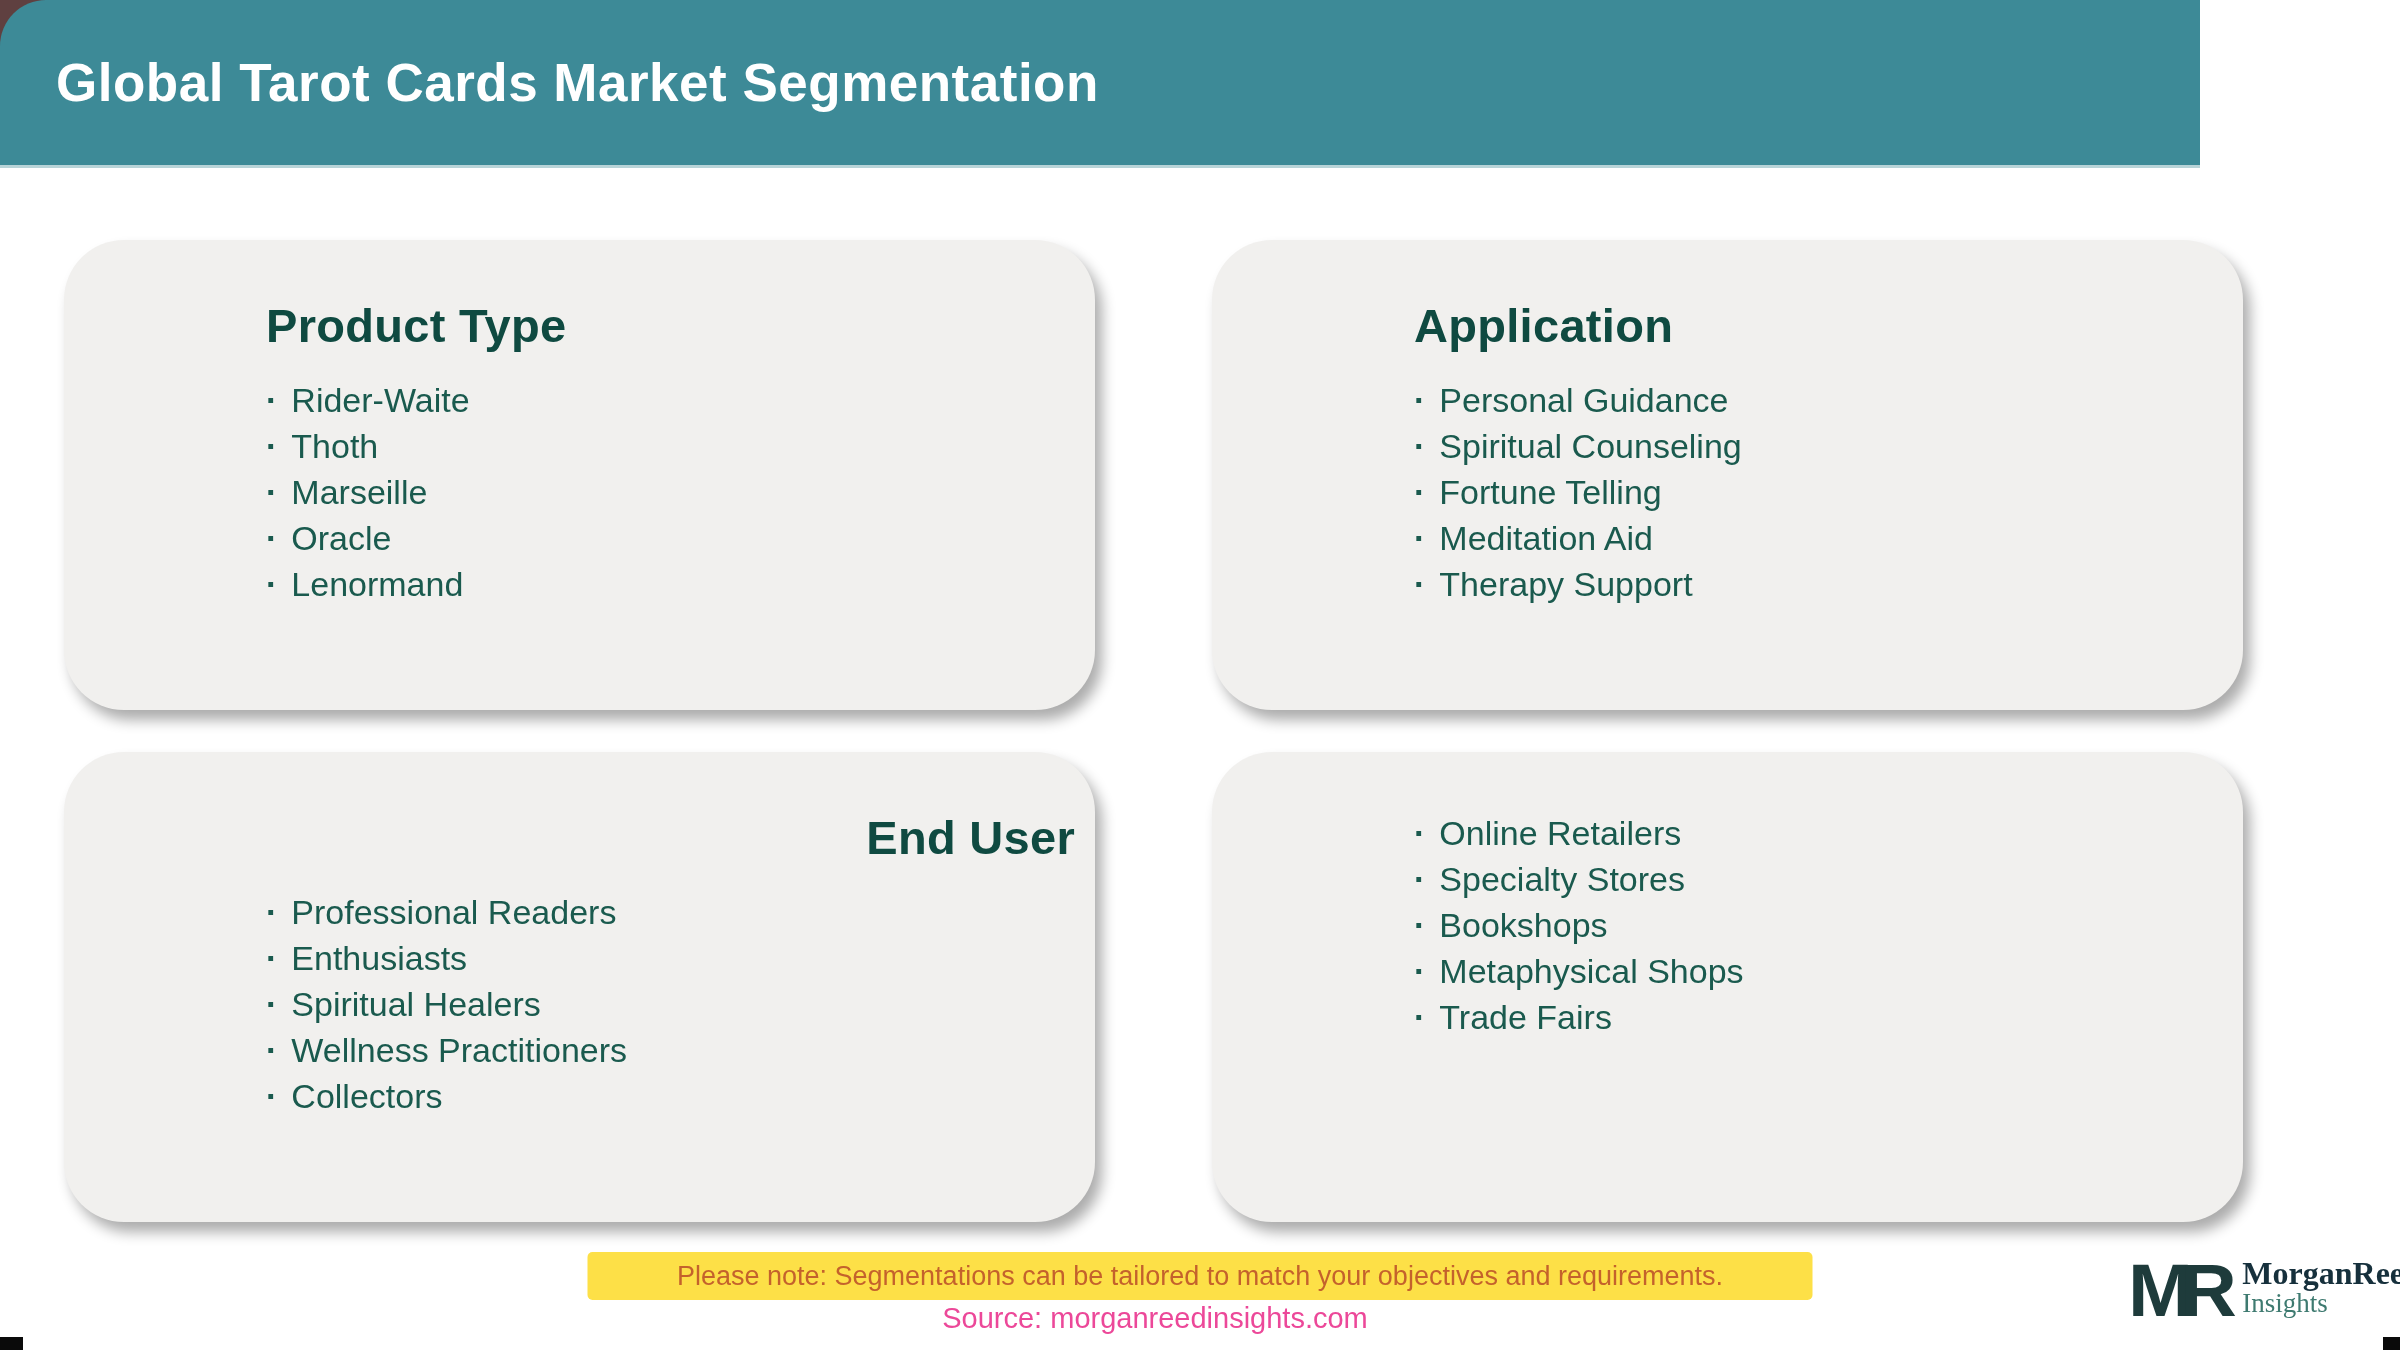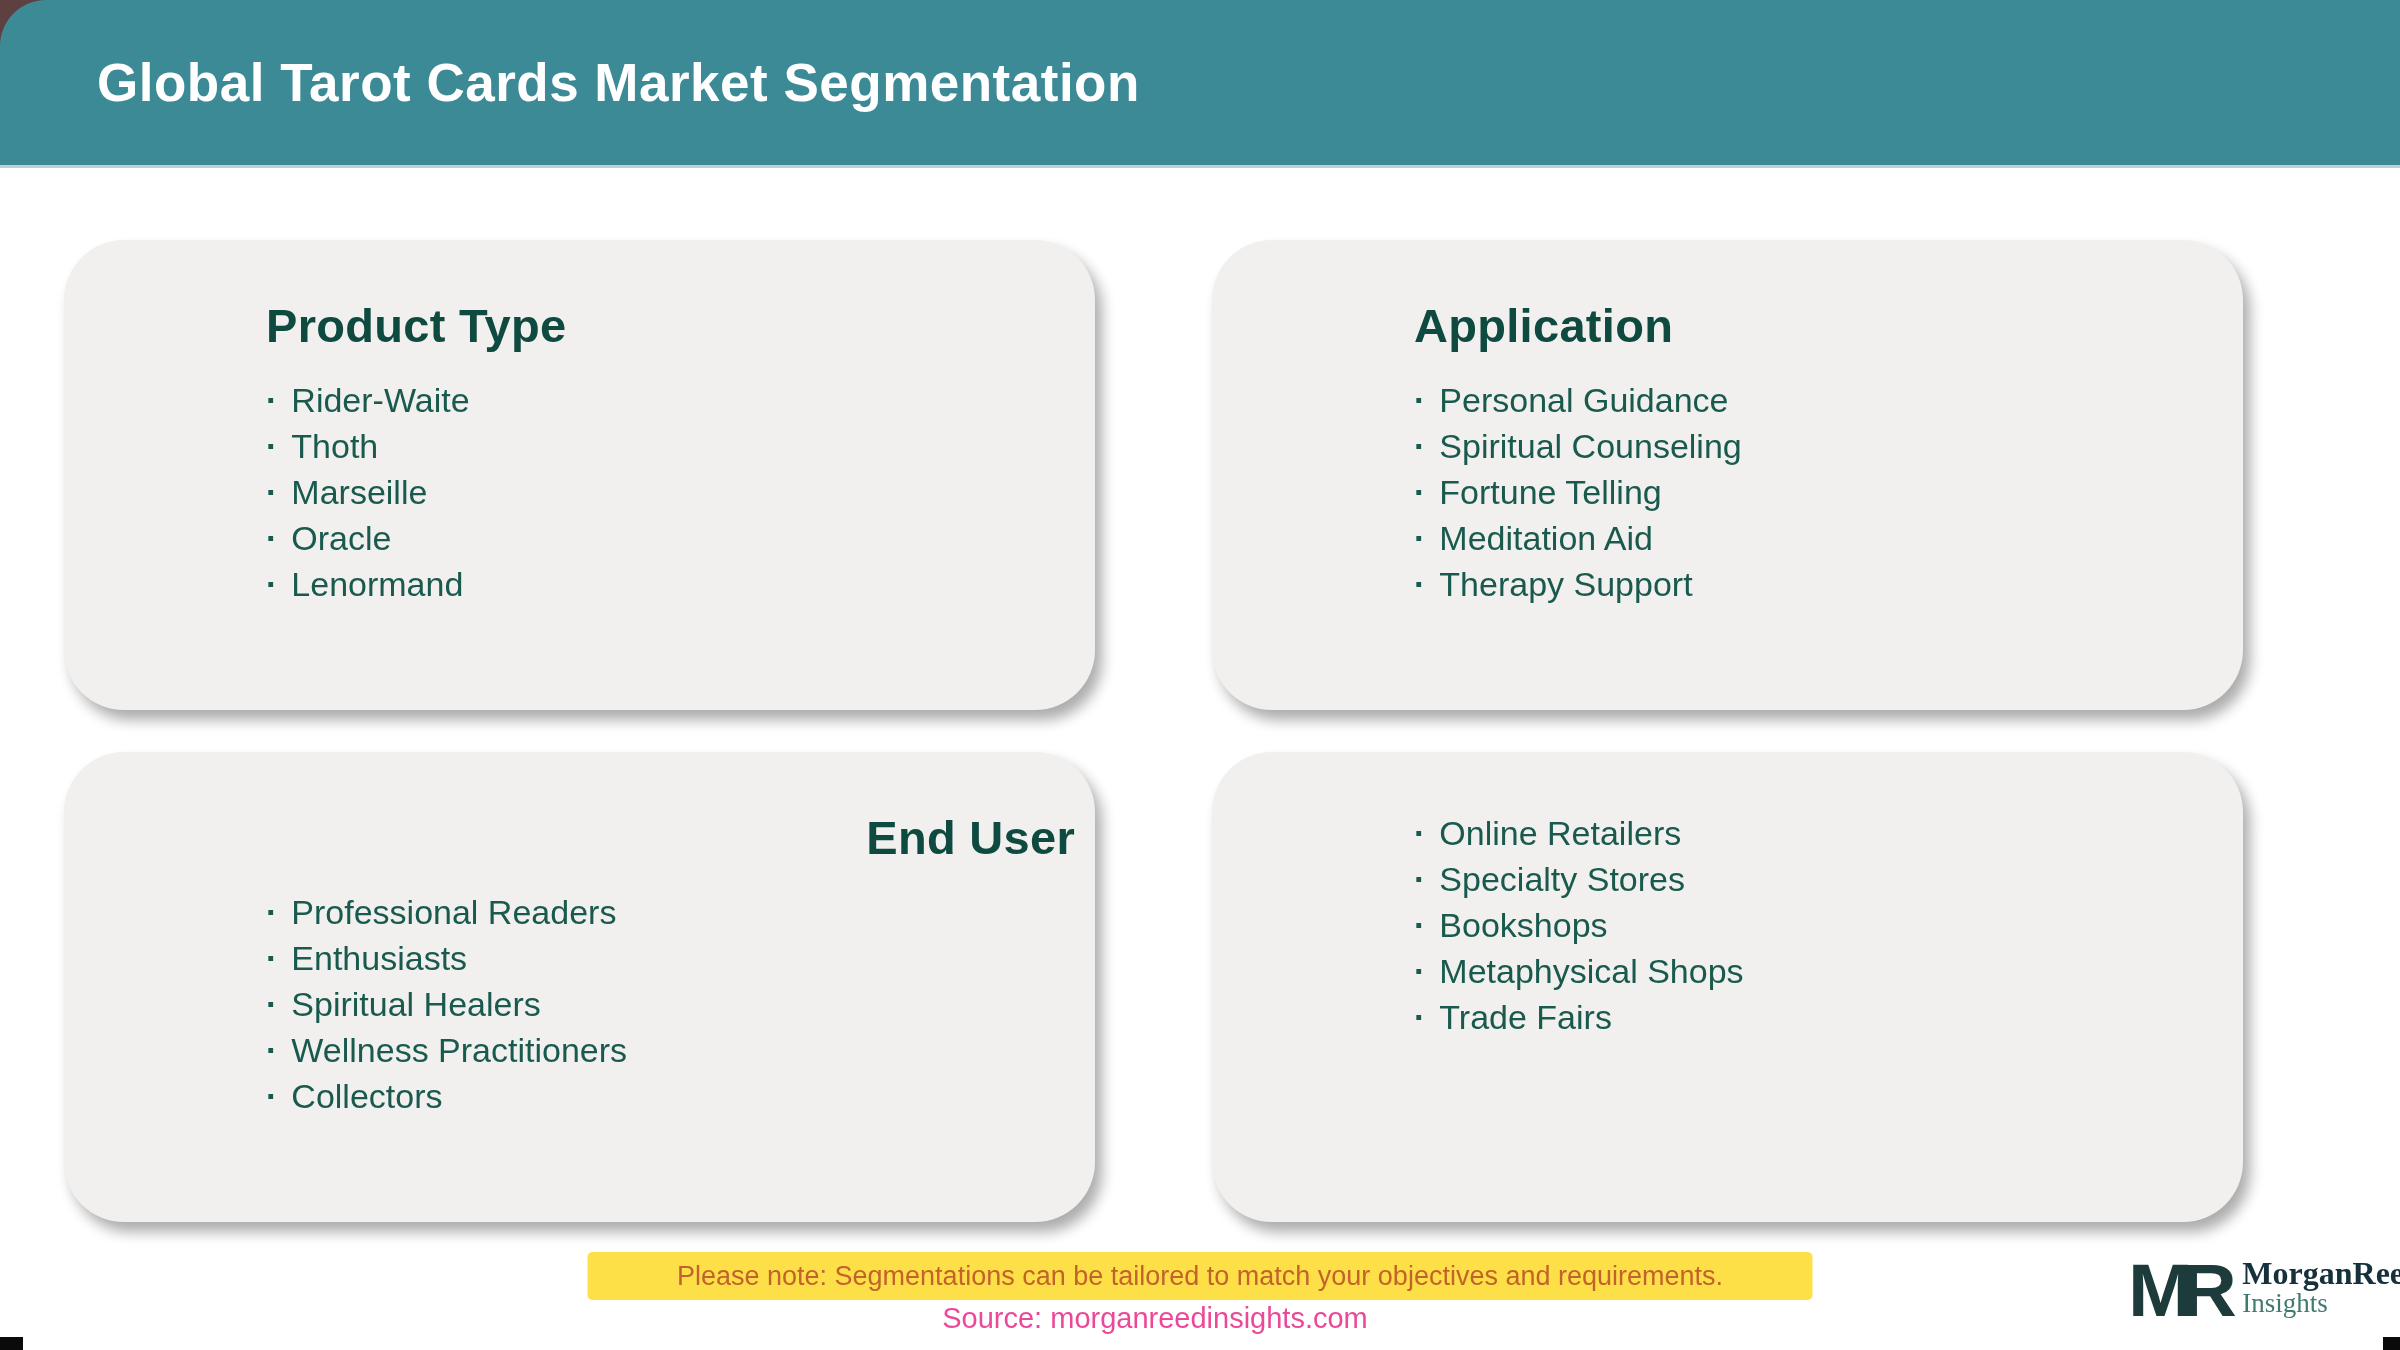--- a/index.html
+++ b/index.html
@@ -15,26 +15,26 @@
   .corner-maroon {
     position: absolute; left: 0; top: 0;
     width: 60px; height: 60px;
     background: #5f4040;
     z-index: 0;
   }
 
   
   .header {
     position: absolute; left: 0; top: 0;
-    width: 2400px; height: 168px;
+    width: 2200px; height: 168px;
     background: #3d8a97;
     border-top-left-radius: 46px;
     border-bottom: 3px solid #b8d4d8;
     display: flex; align-items: center;
-    padding-left: 97px;
+    padding-left: 56px;
     z-index: 1;
   }
   .header-title {
     color: #ffffff;
     font-size: 53px;
     font-weight: 800;
     letter-spacing: 0.5px;
   }
 
   

